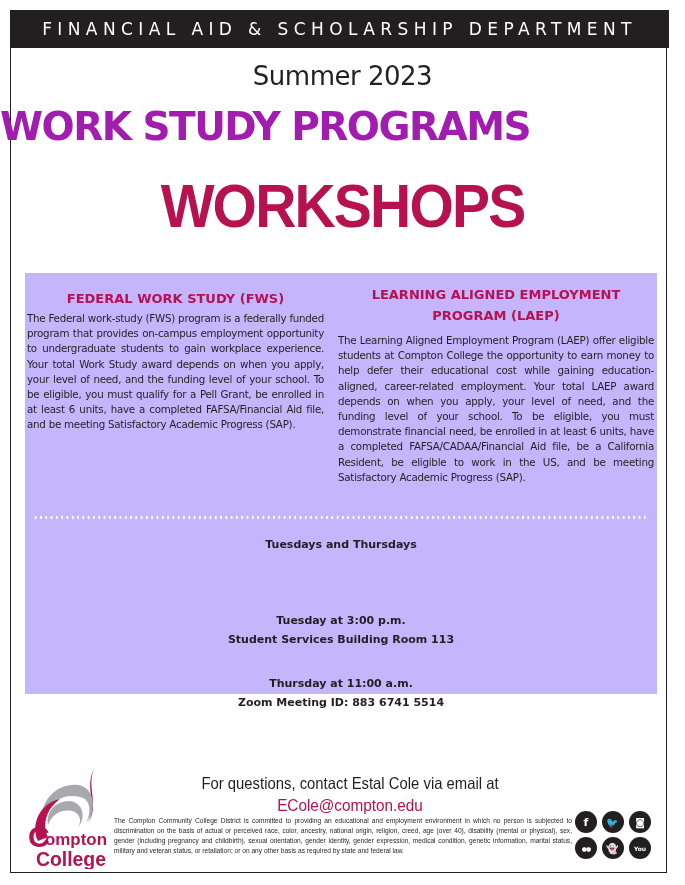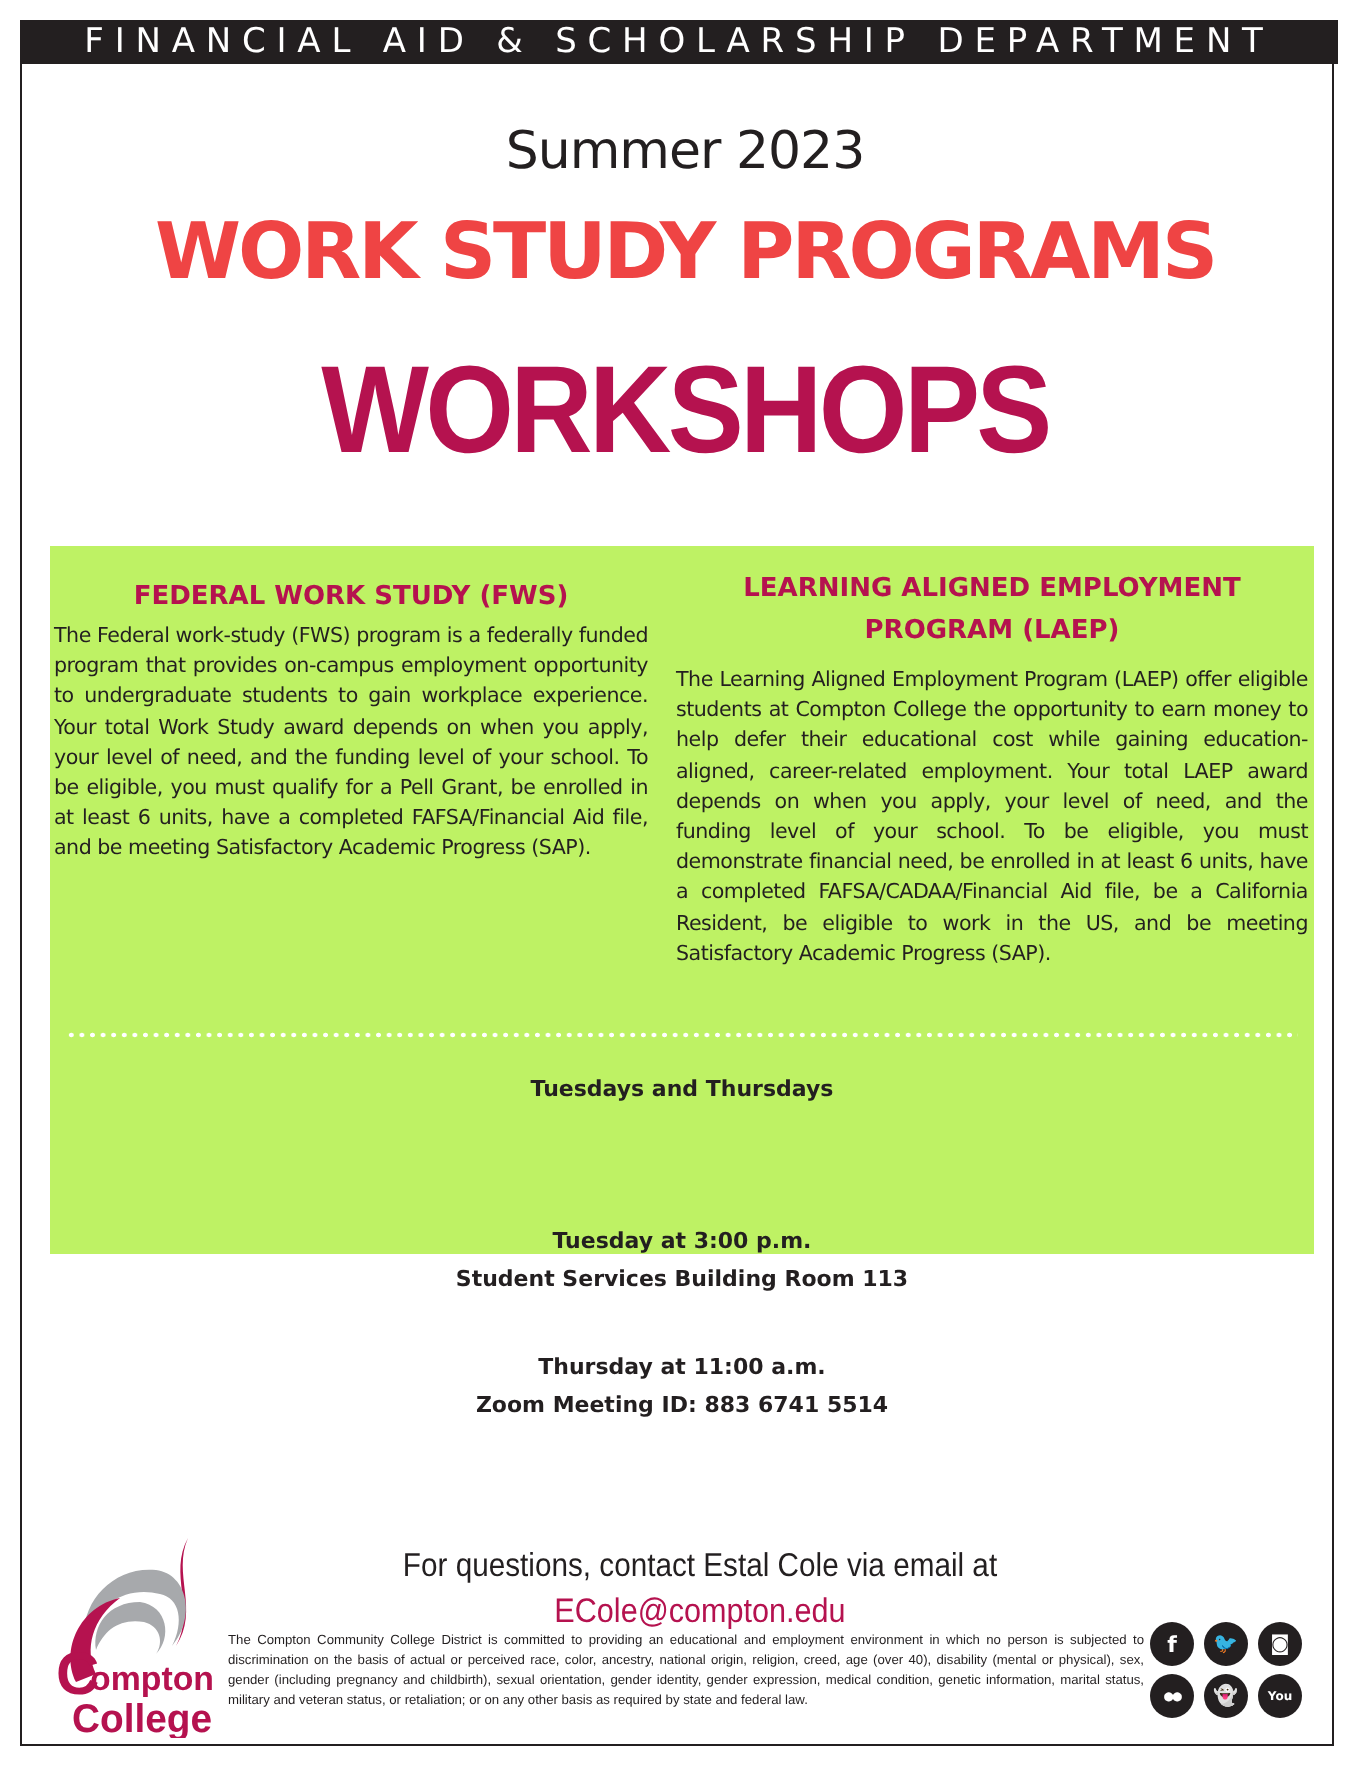--- a/index.html
+++ b/index.html
@@ -1,22 +1,22 @@
 <!DOCTYPE html>
 <html><head>
 <meta charset="utf-8">
 <style>
   html,body{margin:0;padding:0;background:#fff;}
   body{width:685px;height:885px;position:relative;overflow:hidden;font-family:"Liberation Sans",sans-serif;color:#231f20;}
   .frame{position:absolute;left:10px;top:10px;width:657px;height:863px;border-left:1.5px solid #231f20;border-right:1.5px solid #231f20;border-bottom:1.5px solid #231f20;box-sizing:border-box;}
-  .topband{position:absolute;left:10px;top:10px;width:659px;height:22px;background:#231f20;color:#fff;display:flex;align-items:center;justify-content:center;font-family:"DejaVu Sans",sans-serif;font-size:17px;letter-spacing:5.4px;font-weight:normal;}
+  .topband{position:absolute;left:10px;top:10px;width:659px;height:38px;background:#231f20;color:#fff;display:flex;align-items:center;justify-content:center;font-family:"DejaVu Sans",sans-serif;font-size:17px;letter-spacing:5.4px;font-weight:normal;}
   .t-summer{position:absolute;left:0;width:685px;top:61px;text-align:center;font-family:"DejaVu Sans",sans-serif;font-size:26px;color:#231f20;letter-spacing:-0.5px;}
-  .t-wsp{position:absolute;left:0;width:685px;top:104px;text-align:center;font-family:"DejaVu Sans",sans-serif;font-weight:bold;font-size:39px;color:#ef4444;letter-spacing:-1.5px;}
+  .t-wsp{position:absolute;left:0;width:685px;top:104px;text-align:left;font-family:"DejaVu Sans",sans-serif;font-weight:bold;font-size:39px;color:#a21caf;letter-spacing:-1.5px;}
   .t-work{position:absolute;left:0;width:685px;top:170px;text-align:center;font-family:"Liberation Sans",sans-serif;font-weight:bold;font-size:62px;color:#b5124f;letter-spacing:-2px;transform:scaleX(0.92);}
-  .panel{position:absolute;left:25px;top:273px;width:632px;height:354px;background:#bef264;}
+  .panel{position:absolute;left:25px;top:273px;width:632px;height:421px;background:#c4b5fd;}
   .col{position:absolute;top:0;}
   .col-left{left:2px;width:297px;}
   .col-right{left:313px;width:316px;}
   .col h2{margin:0;color:#b5124f;font-family:"DejaVu Sans",sans-serif;font-weight:bold;font-size:13px;text-align:center;line-height:21px;}
   .col-left h2{padding-top:15px;margin-bottom:2px;}
   .col-right h2{padding-top:11px;margin-bottom:7px;}
   .col p{margin:0;font-family:"DejaVu Sans",sans-serif;font-size:10.3px;line-height:15.2px;text-align:justify;color:#231f20;letter-spacing:-0.25px;}
   .dots{position:absolute;left:8px;top:243px;width:616px;height:3px;background-image:radial-gradient(circle,#fff 1.1px,transparent 1.3px);background-size:5.3px 3px;}
   .sched{position:absolute;left:0;width:632px;text-align:center;font-family:"DejaVu Sans",sans-serif;font-weight:bold;font-size:11px;color:#231f20;line-height:19px;}
   .footer-q{position:absolute;left:150px;width:400px;top:774px;text-align:center;font-family:"Liberation Sans",sans-serif;font-size:16.5px;color:#231f20;transform:scaleX(0.9);}

